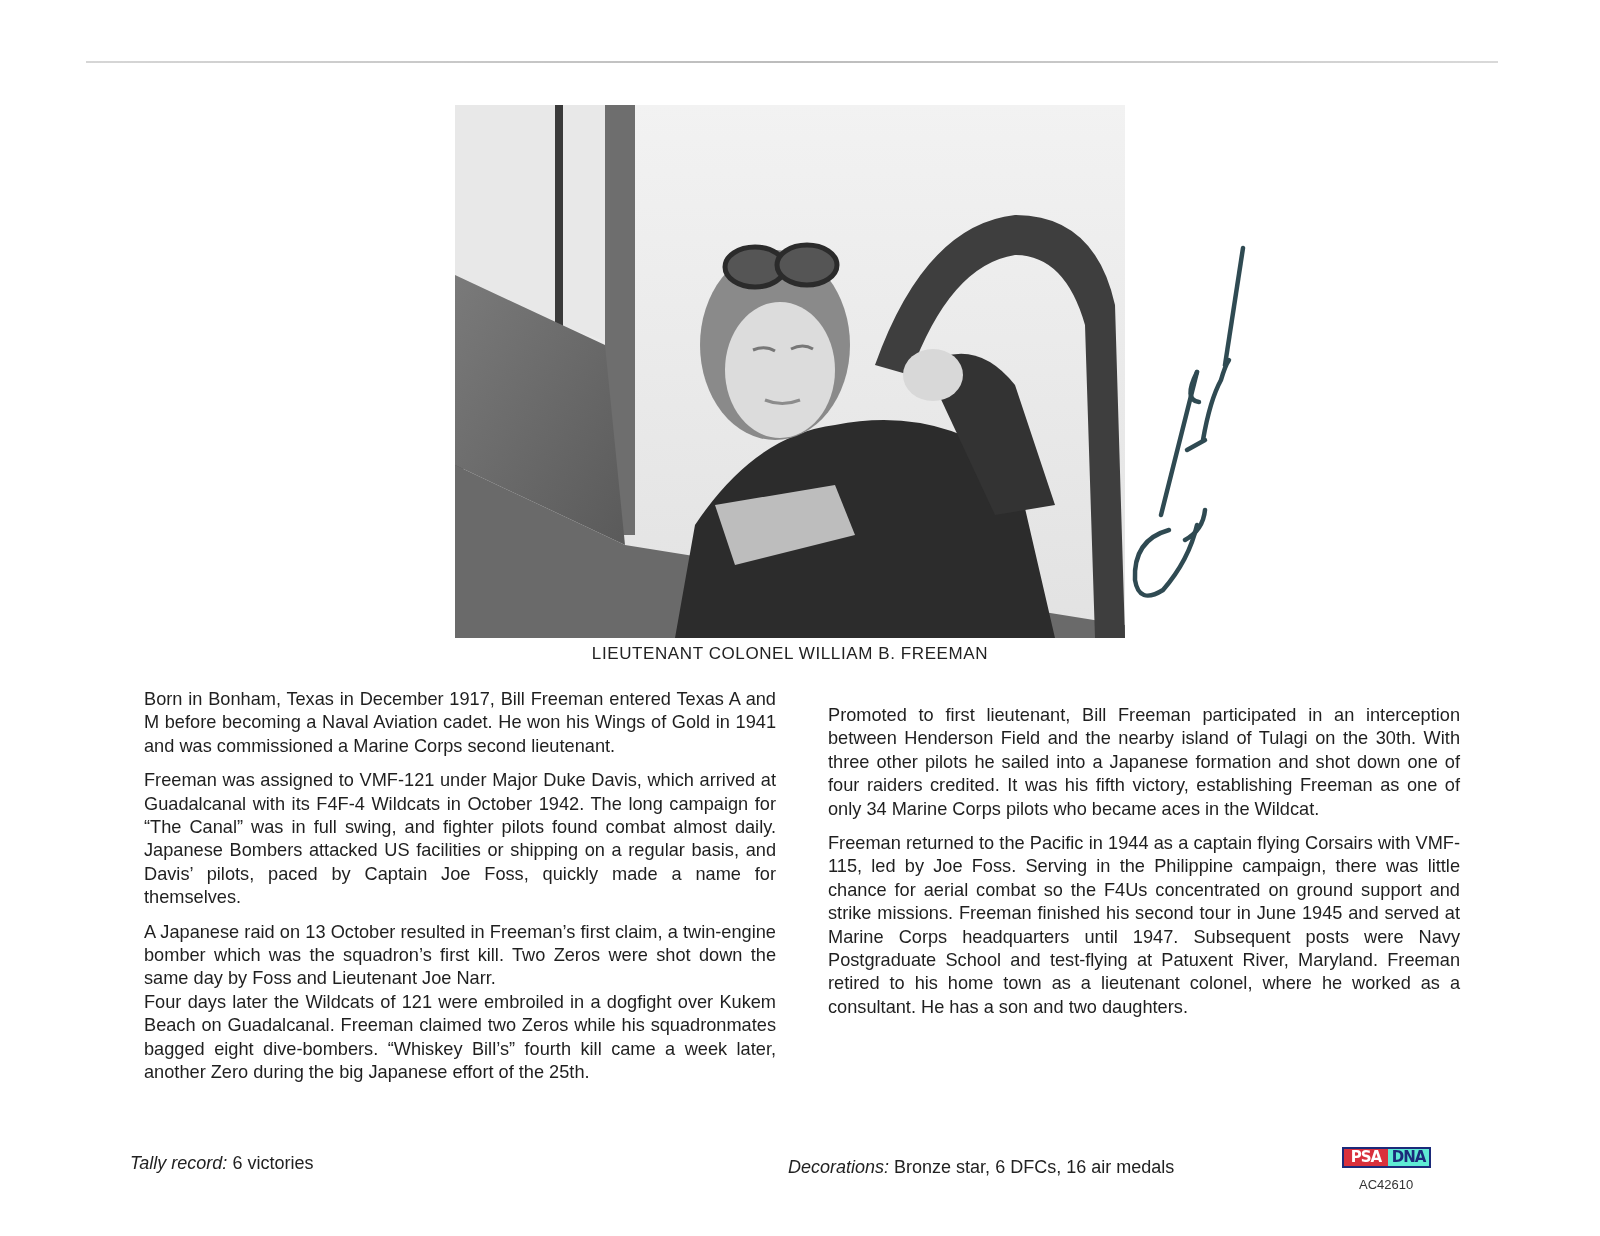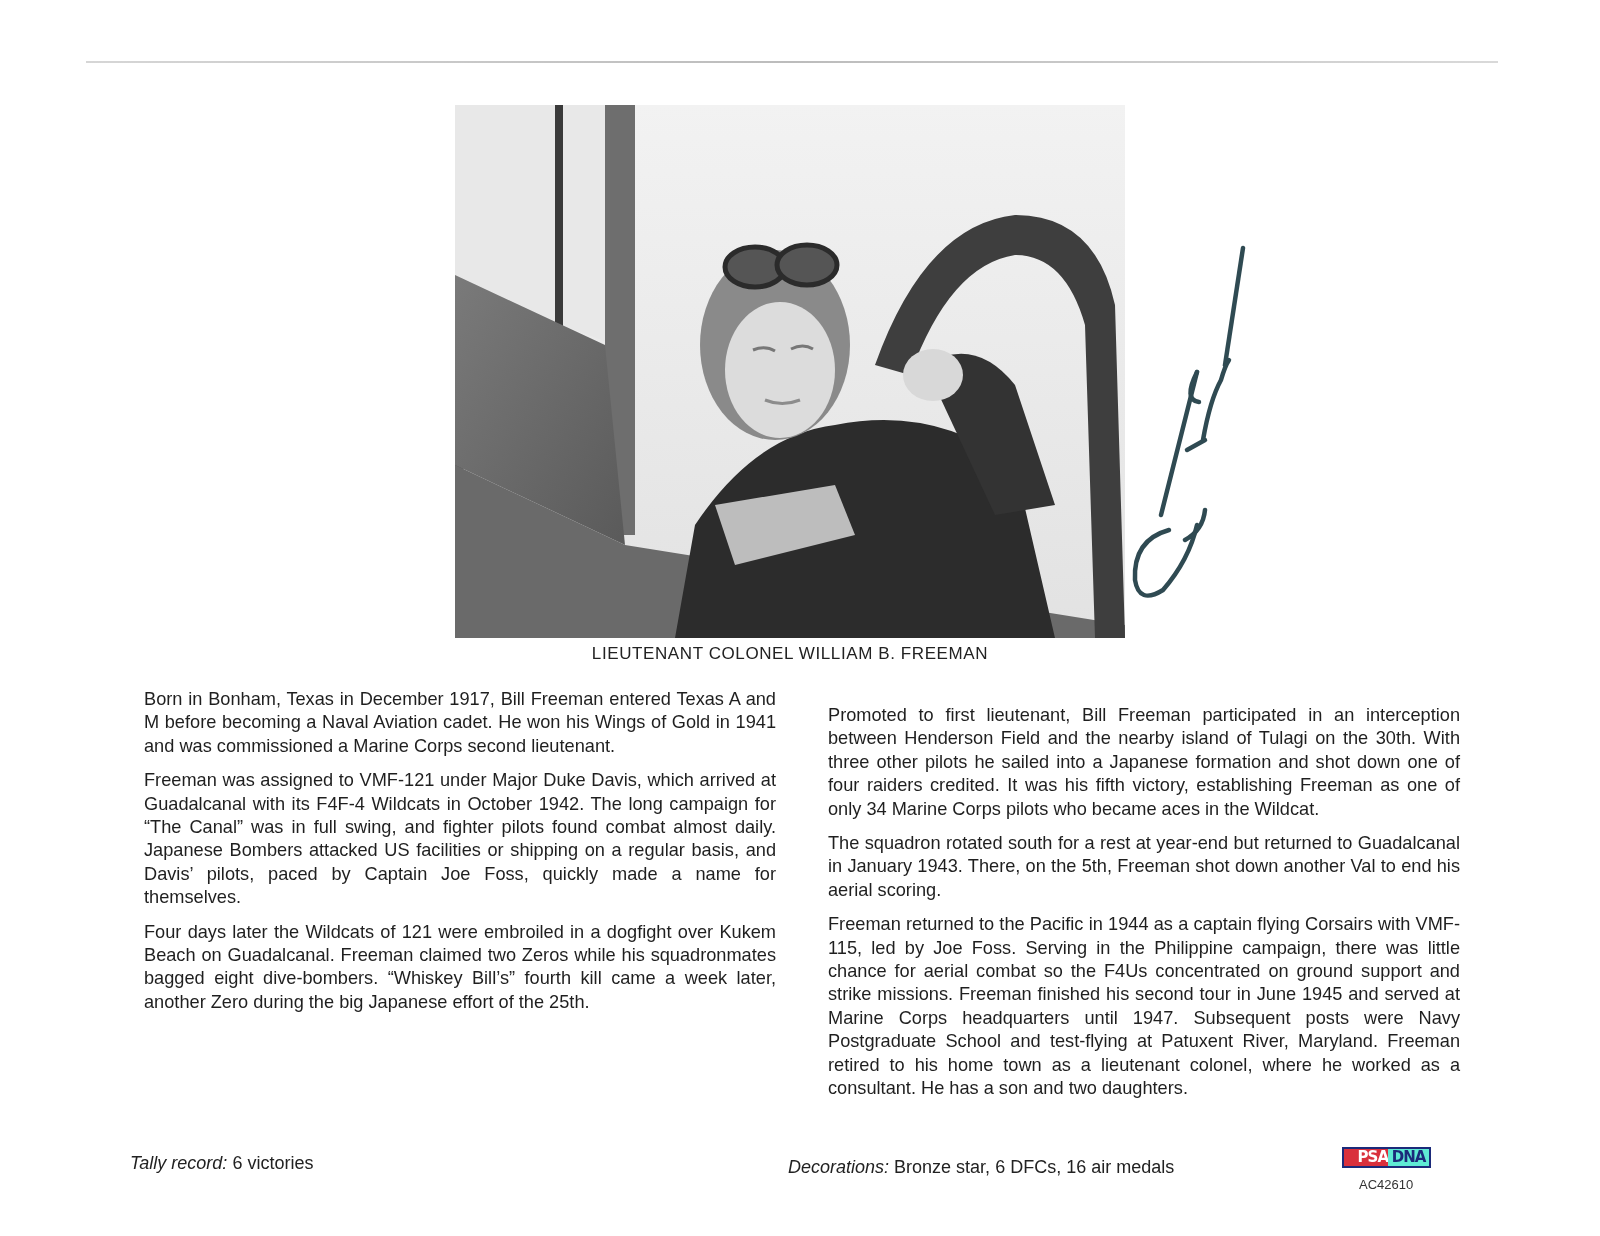--- a/index.html
+++ b/index.html
@@ -36,21 +36,21 @@
   .footer-note {
     position: absolute; font-size: 18px; color: #222;
   }
   .footer-note em { font-style: italic; }
   .psa-logo {
     position: absolute; left: 1342px; top: 1147px; width: 89px; height: 21px;
     display: flex; border: 2px solid #1b2a7a; box-sizing: border-box;
     font-family: "DejaVu Sans", sans-serif; font-weight: bold; font-size: 15px;
     line-height: 17px;
   }
-  .psa-logo .psa { background: #d9303c; color: #fff; width: 44px; text-align: right; letter-spacing: -1px; }
+  .psa-logo .psa { background: #d9303c; color: #fff; width: 44px; text-align: center; letter-spacing: -1px; }
   .psa-logo .dna { background: #5eead4; color: #1b2a7a; flex: 1; text-align: center; letter-spacing: -1px; }
   .cert-id {
     position: absolute; left: 1359px; top: 1177px; font-size: 13px; color: #333;
     font-family: "Liberation Sans", sans-serif;
   }
 </style>
 </head>
 <body>
 
 <div class="top-rule"></div>
@@ -109,31 +109,31 @@
     <path d="M44 290 Q8 300 10 340 Q14 365 38 350 Q64 320 72 285"></path>
     <path d="M60 300 Q78 290 80 270"></path>
   </g>
 </svg>
 
 <div class="caption">LIEUTENANT COLONEL WILLIAM B. FREEMAN</div>
 
 <div class="col left">
   <p>Born in Bonham, Texas in December 1917, Bill Freeman entered Texas A and M before becoming a Naval Aviation cadet. He won his Wings of Gold in 1941 and was commissioned a Marine Corps second lieutenant.</p>
   <p>Freeman was assigned to VMF-121 under Major Duke Davis, which arrived at Guadalcanal with its F4F-4 Wildcats in October 1942. The long campaign for “The Canal” was in full swing, and fighter pilots found combat almost daily. Japanese Bombers attacked US facilities or shipping on a regular basis, and Davis’ pilots, paced by Captain Joe Foss, quickly made a name for themselves.</p>
+  <p class="tight">A Japanese raid on 13 October resulted in Freeman’s first claim, a twin-engine bomber which was the squadron’s first kill. Two Zeros were shot down the same day by Foss and Lieutenant Joe Narr.</p>
   <p>Four days later the Wildcats of 121 were embroiled in a dogfight over Kukem Beach on Guadalcanal. Freeman claimed two Zeros while his squadronmates bagged eight dive-bombers. “Whiskey Bill’s” fourth kill came a week later, another Zero during the big Japanese effort of the 25th.</p>
 </div>
 
 <div class="footer-note" style="left:130px; top:1153px;text-align:right;">
   <em>Tally record:</em>
   <span>6 victories</span>
 </div>
 
 <div class="col right">
   <p>Promoted to first lieutenant, Bill Freeman participated in an interception between Henderson Field and the nearby island of Tulagi on the 30th. With three other pilots he sailed into a Japanese formation and shot down one of four raiders credited. It was his fifth victory, establishing Freeman as one of only 34 Marine Corps pilots who became aces in the Wildcat.</p>
-  <p>The squadron rotated south for a rest at year-end but returned to Guadalcanal in January 1943. There, on the 5th, Freeman shot down another Val to end his aerial scoring.</p>
   <p>Freeman returned to the Pacific in 1944 as a captain flying Corsairs with VMF-115, led by Joe Foss. Serving in the Philippine campaign, there was little chance for aerial combat so the F4Us concentrated on ground support and strike missions. Freeman finished his second tour in June 1945 and served at Marine Corps headquarters until 1947. Subsequent posts were Navy Postgraduate School and test-flying at Patuxent River, Maryland. Freeman retired to his home town as a lieutenant colonel, where he worked as a consultant. He has a son and two daughters.</p>
 </div>
 
 <div class="footer-note" style="left:788px; top:1157px;">
   <em>Decorations:</em>
   <span>Bronze star, 6 DFCs, 16 air medals</span>
 </div>
 
 <div class="psa-logo">
   <span class="psa">PSA</span>

